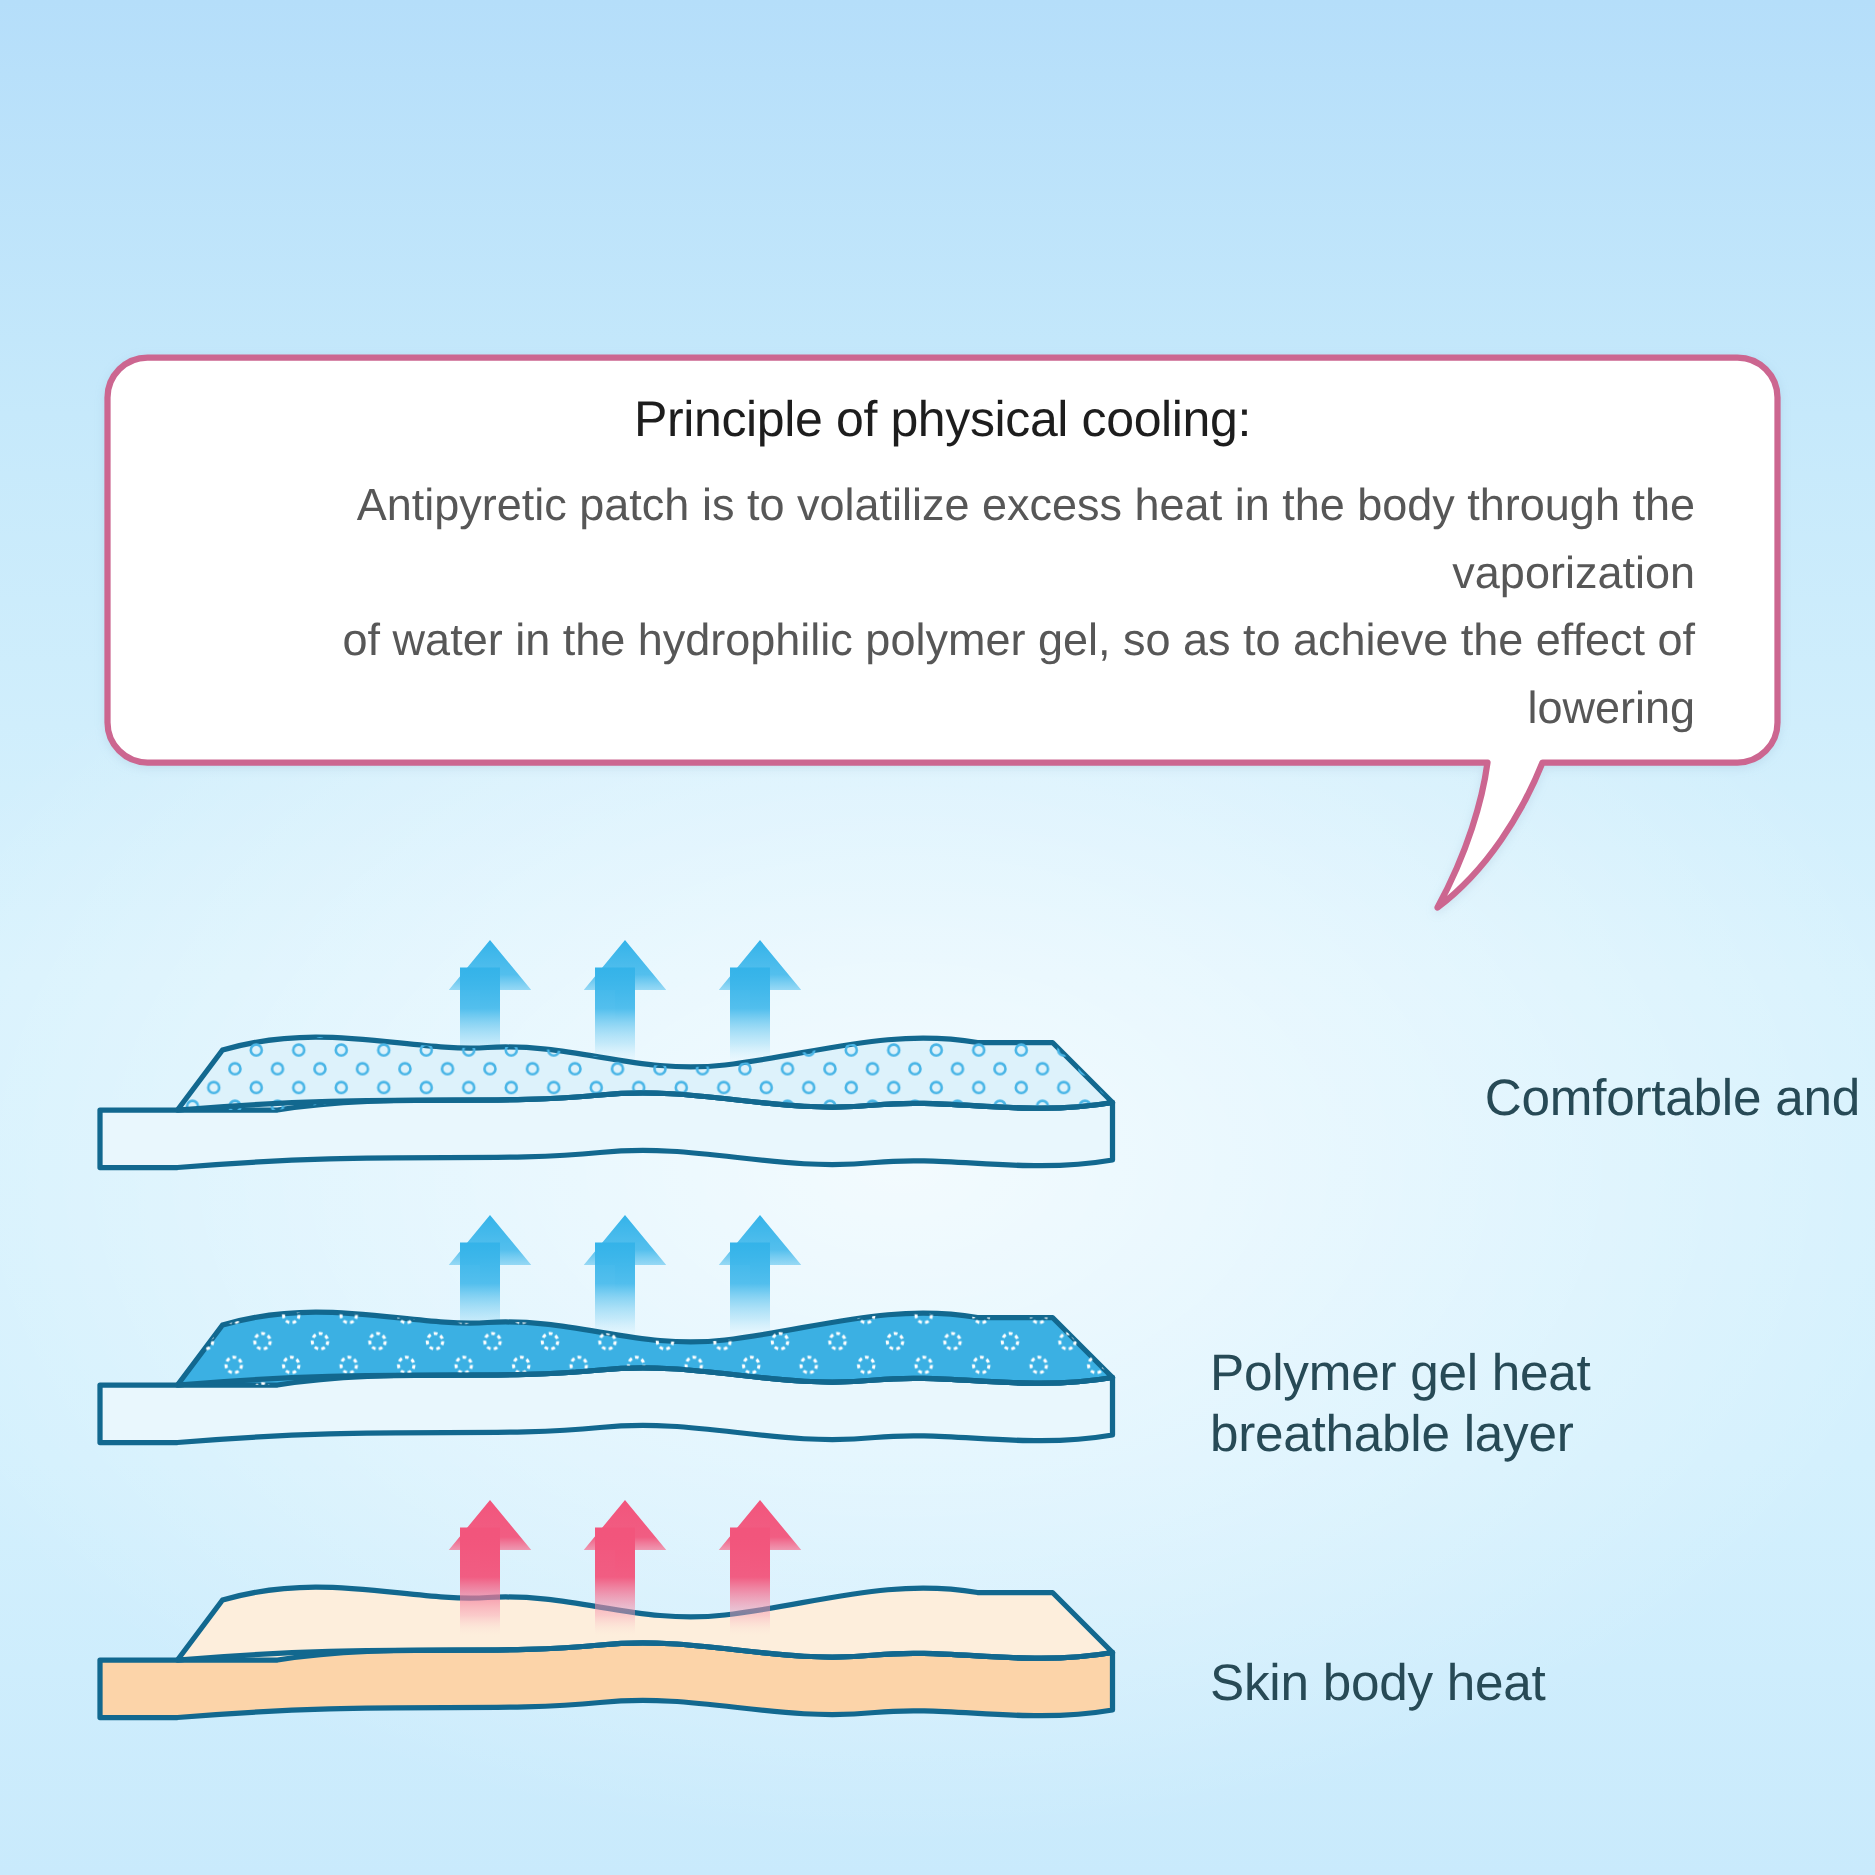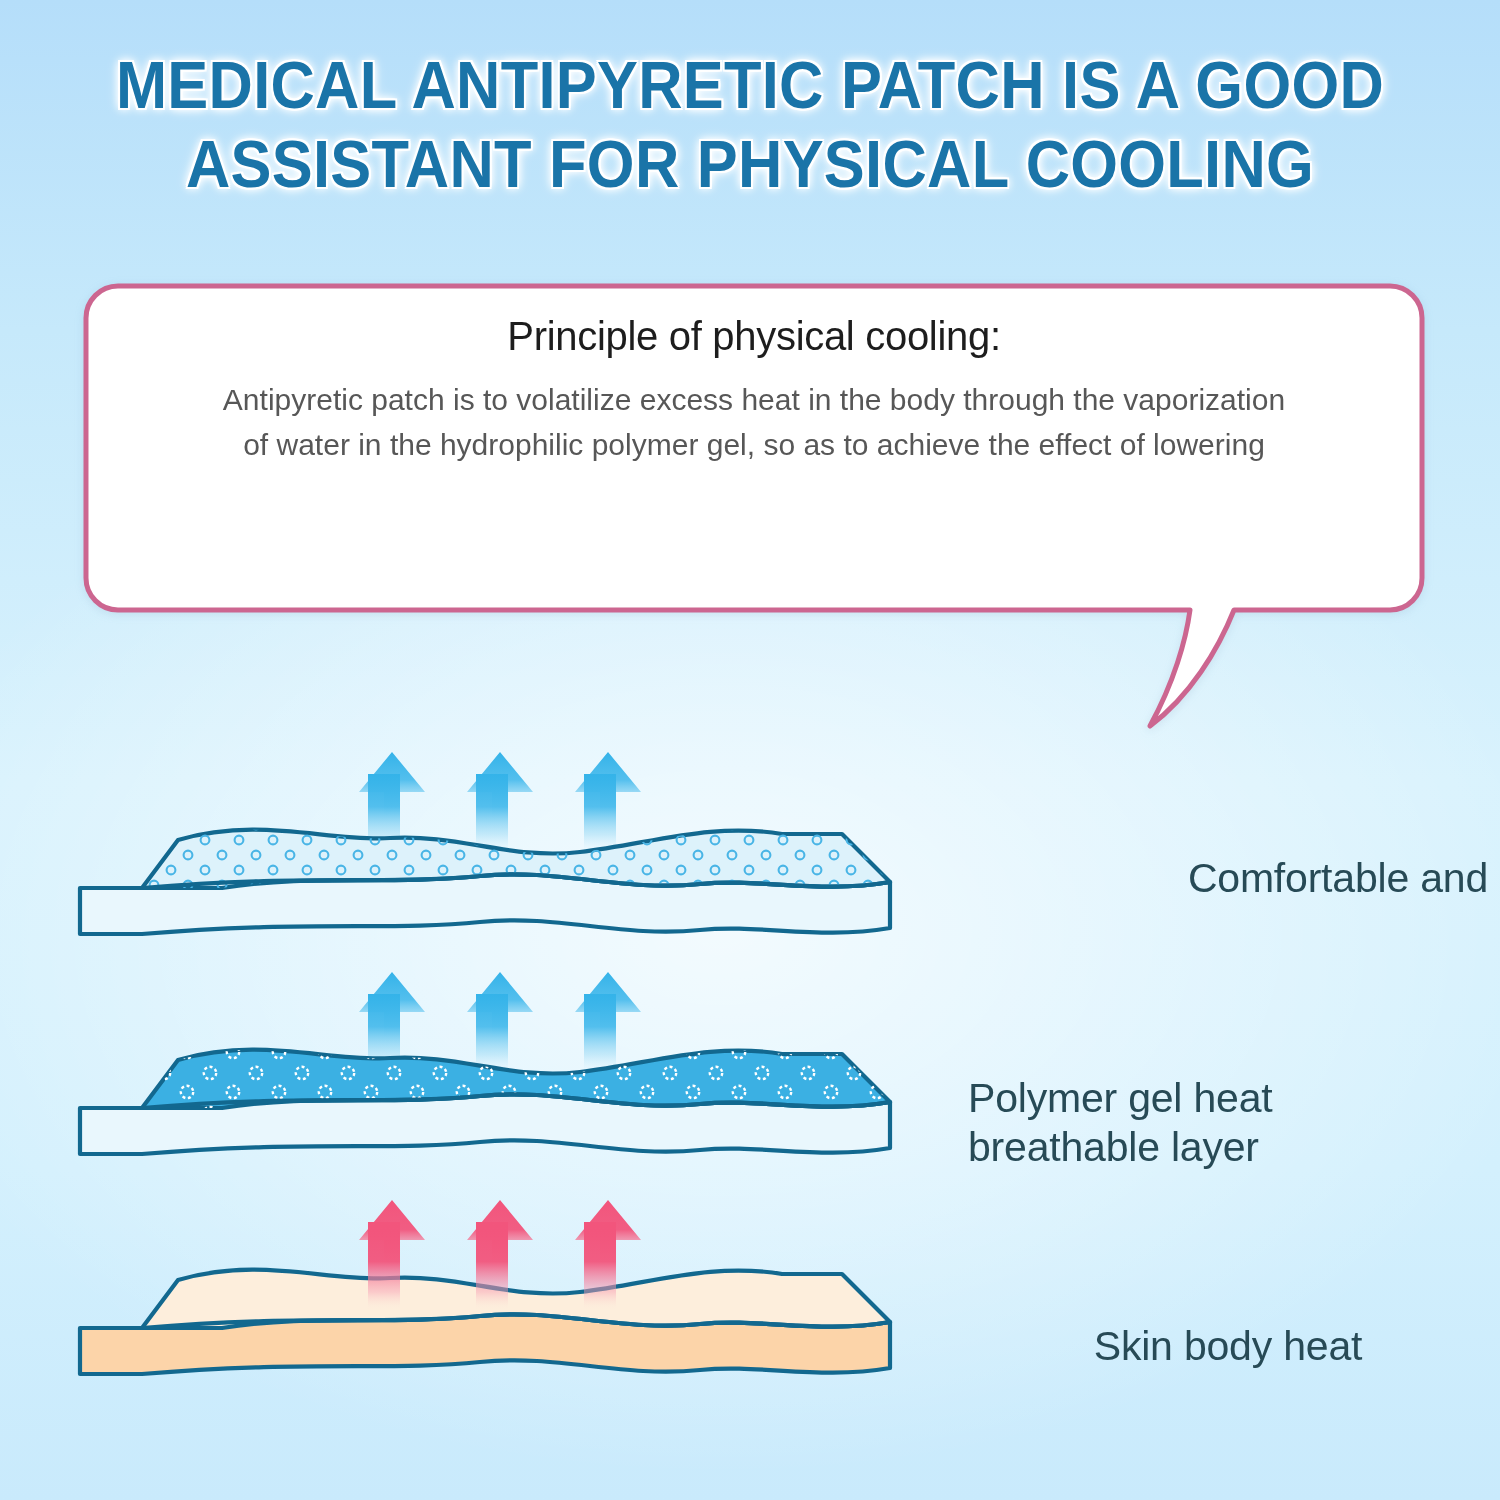--- a/index.html
+++ b/index.html
@@ -76,24 +76,25 @@
   }
   .bubble-heading {
     margin-top: 36px;
     font-size: 40px;
     color: #1d1d1d;
     font-weight: normal;
     letter-spacing: -0.3px;
   }
   .bubble-body {
     margin-top: 18px;
-    font-size: 30px;
+    font-size: 36px;
     line-height: 1.50;
     color: #575757;
     padding: 0 22px;
+    text-align: right;
   }
   .bubble-body-line { display: block; }
 
   
   .diagram {
     position: absolute;
     left: 0;
     top: 742px;
     width: 1500px;
     height: 700px;
@@ -118,31 +119,27 @@
     left: 0;
     width: 520px;
     font-size: 41px;
     line-height: 1.20;
     color: #274a56;
     letter-spacing: -0.2px;
   }
   .layer-label .l2 { display: block; }
   .lbl-1 { top: 112px; text-align: right; }
   .lbl-2 { top: 332px; }
-  .lbl-3 { top: 580px; text-align: center; }
+  .lbl-3 { top: 580px; }
 </style>
 </head>
 <body>
 
 <div id="page">
 
-  <div class="title-block">
-    <span class="title-line">MEDICAL ANTIPYRETIC PATCH IS A GOOD</span>
-    <span class="title-line">ASSISTANT FOR PHYSICAL COOLING</span>
-  </div>
 
   <div class="bubble-wrap">
     <svg class="bubble-svg" viewBox="0 0 1352 460" preserveAspectRatio="none">
       <path d="M 40,8
                L 1312,8
                A 32,32 0 0 1 1344,40
                L 1344,300
                A 32,32 0 0 1 1312,332
                L 1156,332
                C 1140,372 1112,418 1072,448

